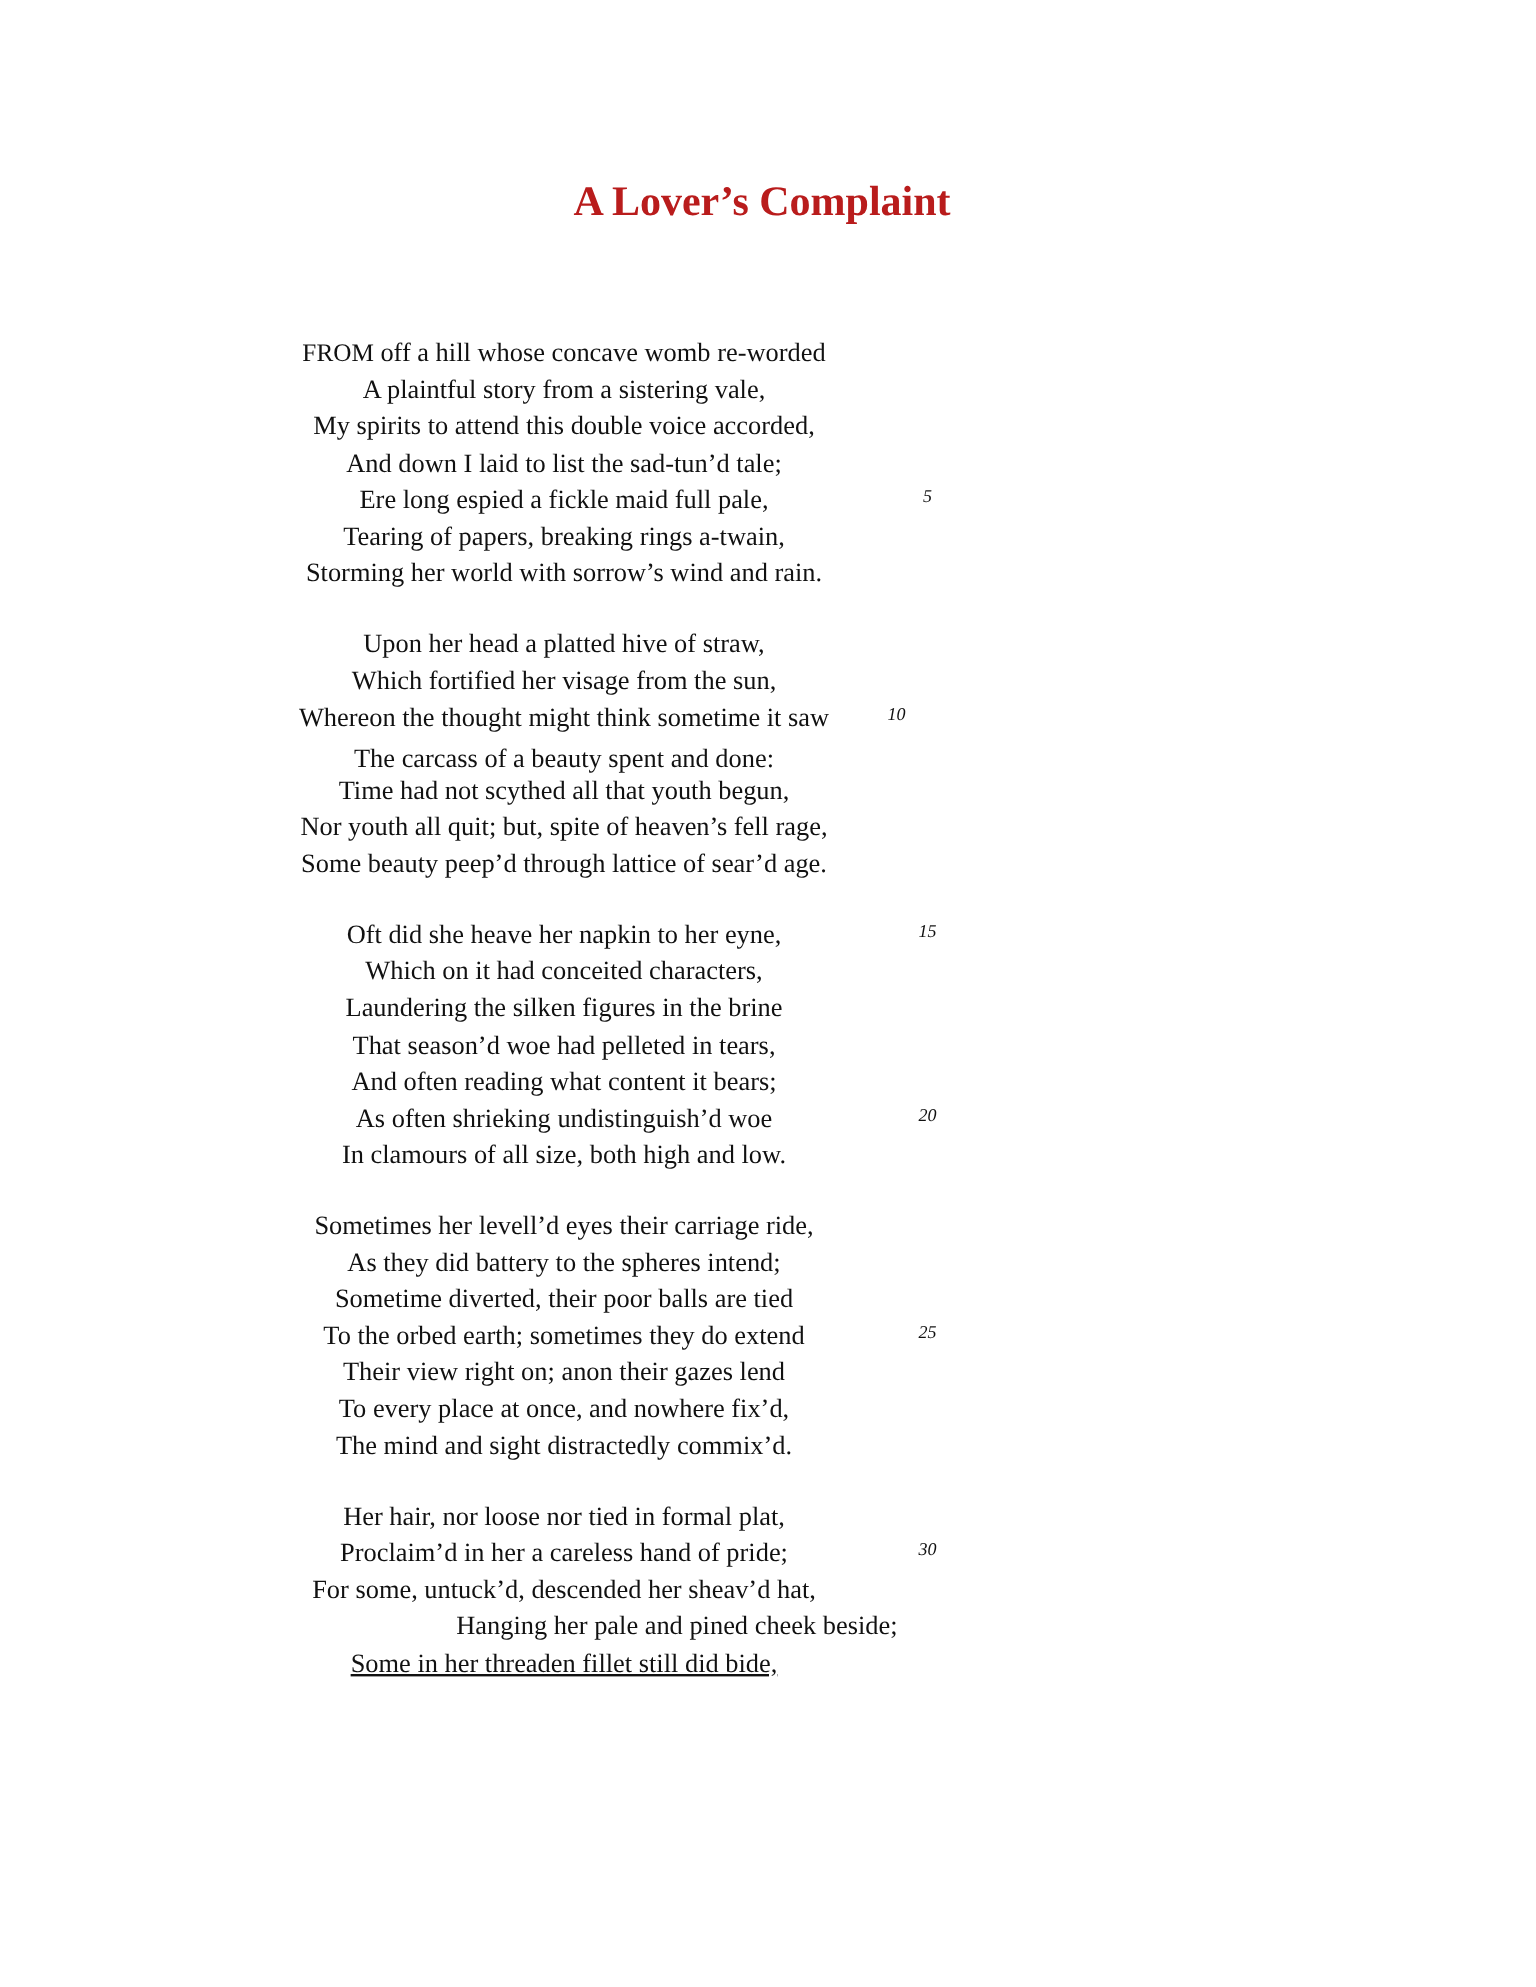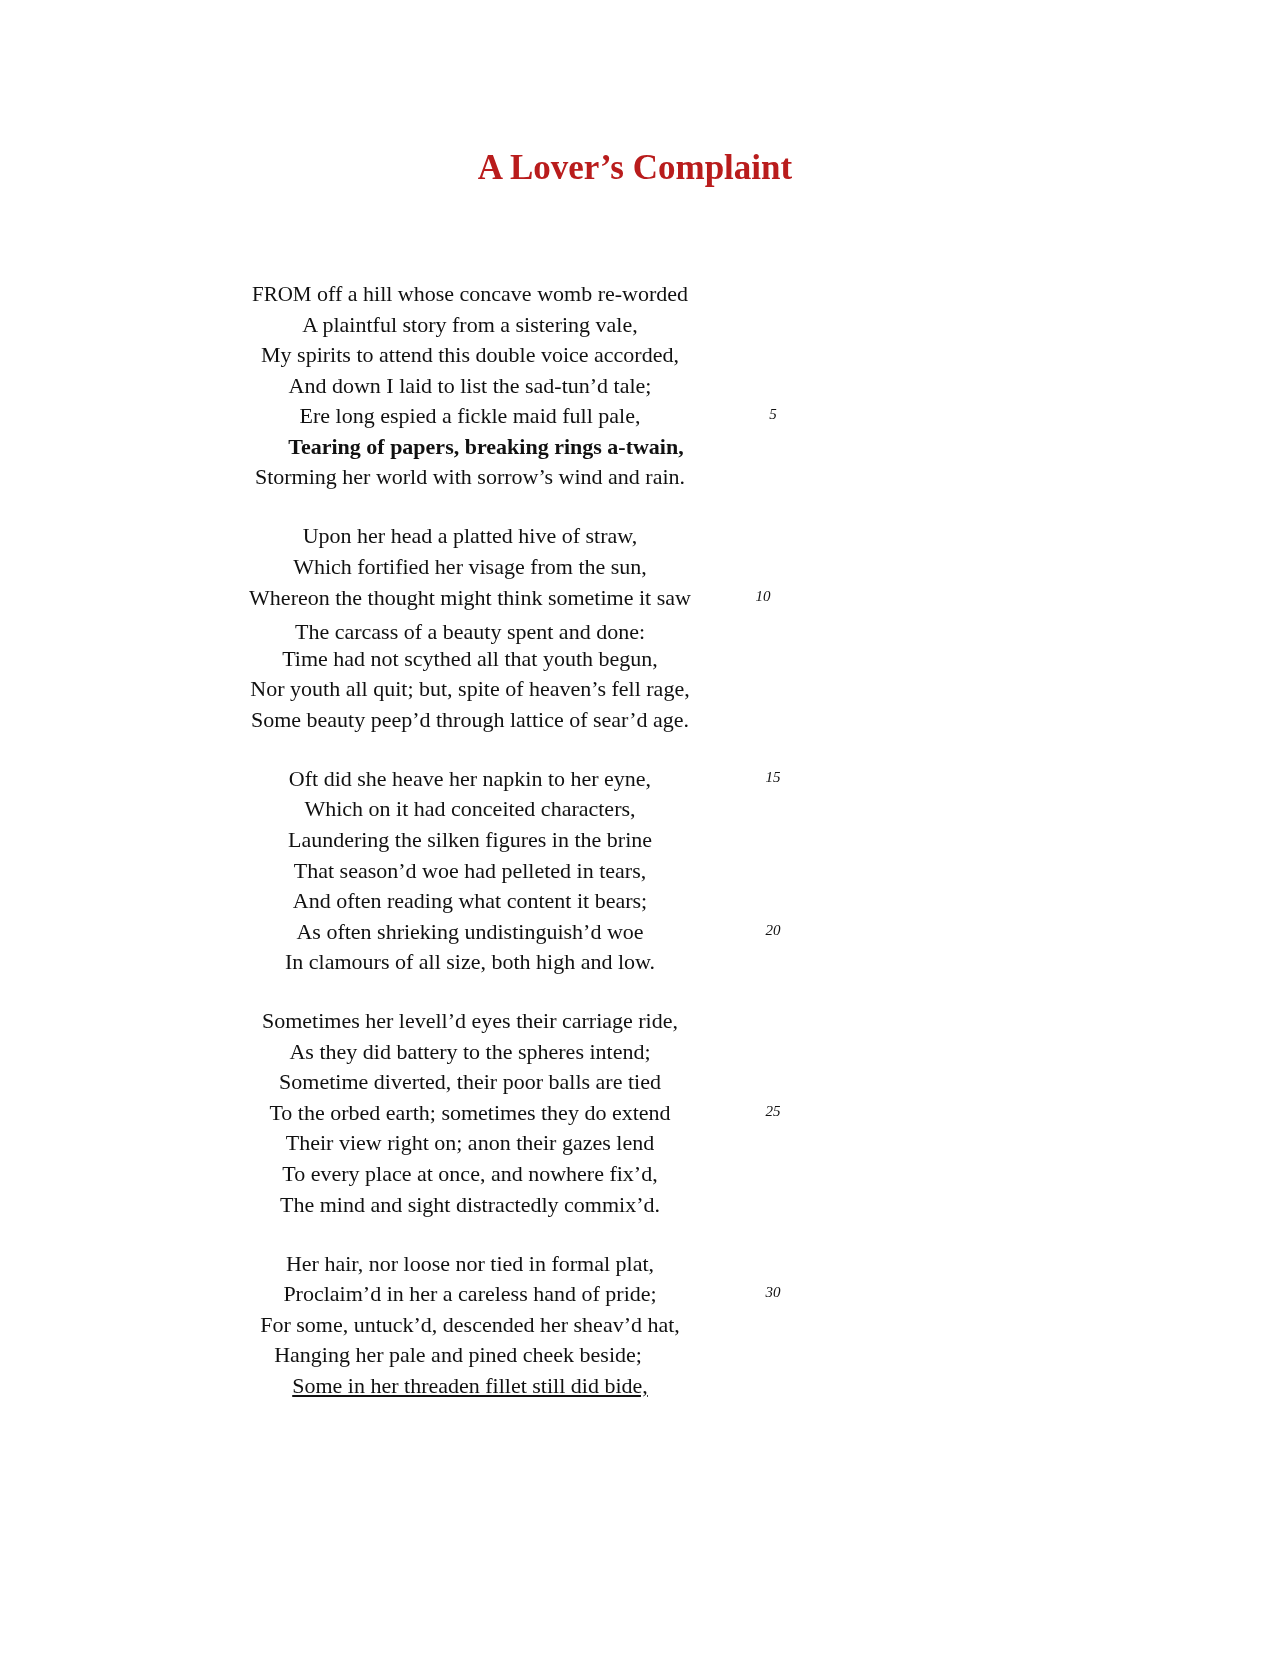--- a/index.html
+++ b/index.html
@@ -15,21 +15,21 @@
 <div class="title">A Lover’s Complaint</div>
 
 <div id="poem"></div>
 <div id="nums"></div>
 
 <div class="line" style="left: 200px; top: 279.986px; position: absolute;"><span class="sc">FROM</span><span> off a hill whose concave womb re-worded</span></div>
 <div class="line" style="left: 200px; top: 310.53px; position: absolute;">A plaintful story from a sistering vale,</div>
 <div class="line" style="left: 200px; top: 341.074px; position: absolute;">My spirits to attend this double voice accorded,</div>
 <div class="line" style="left: 200px; top: 371.618px; position: absolute;">And down I laid to list the sad-tun’d tale;</div>
 <div class="line" style="left: 200px; top: 402.162px; position: absolute;">Ere long espied a fickle maid full pale,</div>
-<div class="line" style="left: 216px; top: 432.706px; position: absolute; font-weight: bold;">Tearing of papers, breaking rings a-twain,</div>
+<div class="line" style="left: 200px; top: 432.706px; position: absolute;">Tearing of papers, breaking rings a-twain,</div>
 <div class="line" style="left: 200px; top: 463.25px; position: absolute;">Storming her world with sorrow’s wind and rain.</div>
 <div class="line" style="left: 200px; top: 522.429px; position: absolute;">Upon her head a platted hive of straw,</div>
 <div class="line" style="left: 200px; top: 552.973px; position: absolute;">Which fortified her visage from the sun,</div>
 <div class="line" style="left: 200px; top: 583.517px; position: absolute;">Whereon the thought might think sometime it saw</div>
 <div class="line" style="left: 200px; top: 618px; position: absolute;">The carcass of a beauty spent and done:</div>
 <div class="line" style="left: 200px; top: 644.605px; position: absolute;">Time had not scythed all that youth begun,</div>
 <div class="line" style="left: 200px; top: 675.149px; position: absolute;">Nor youth all quit; but, spite of heaven’s fell rage,</div>
 <div class="line" style="left: 200px; top: 705.693px; position: absolute;">Some beauty peep’d through lattice of sear’d age.</div>
 <div class="line" style="left: 200px; top: 764.872px; position: absolute;">Oft did she heave her napkin to her eyne,</div>
 <div class="line" style="left: 200px; top: 795.416px; position: absolute;">Which on it had conceited characters,</div>
@@ -41,20 +41,20 @@
 <div class="line" style="left: 200px; top: 1007.32px; position: absolute;">Sometimes her levell’d eyes their carriage ride,</div>
 <div class="line" style="left: 200px; top: 1037.86px; position: absolute;">As they did battery to the spheres intend;</div>
 <div class="line" style="left: 200px; top: 1068.4px; position: absolute;">Sometime diverted, their poor balls are tied</div>
 <div class="line" style="left: 200px; top: 1098.95px; position: absolute;">To the orbed earth; sometimes they do extend</div>
 <div class="line" style="left: 200px; top: 1129.49px; position: absolute;">Their view right on; anon their gazes lend</div>
 <div class="line" style="left: 200px; top: 1160.04px; position: absolute;">To every place at once, and nowhere fix’d,</div>
 <div class="line" style="left: 200px; top: 1190.58px; position: absolute;">The mind and sight distractedly commix’d.</div>
 <div class="line" style="left: 200px; top: 1249.76px; position: absolute;">Her hair, nor loose nor tied in formal plat,</div>
 <div class="line" style="left: 200px; top: 1280.3px; position: absolute;">Proclaim’d in her a careless hand of pride;</div>
 <div class="line" style="left: 200px; top: 1310.85px; position: absolute;">For some, untuck’d, descended her sheav’d hat,</div>
-<div class="line" style="left: 188px; top: 1341.39px; position: absolute;">Hanging her pale and pined cheek beside;</div>
+<div class="line" style="left: 208px; top: 1341.39px; position: absolute; text-align: right;">Hanging her pale and pined cheek beside;</div>
 <div class="line" style="left: 200px; top: 1371.93px; position: absolute; text-decoration: underline;">Some in her threaden fillet still did bide,</div>
 <div class="num" style="left: 758px; top: 404.162px;">5</div>
-<div class="num" style="left: 748px; top: 585.517px;">10</div>
+<div class="num" style="left: 732px; top: 585.517px;">10</div>
 <div class="num" style="left: 758px; top: 766.872px;">15</div>
 <div class="num" style="left: 758px; top: 919.592px;">20</div>
 <div class="num" style="left: 758px; top: 1100.95px;">25</div>
 <div class="num" style="left: 758px; top: 1282.3px;">30</div>
 
 </body></html>

